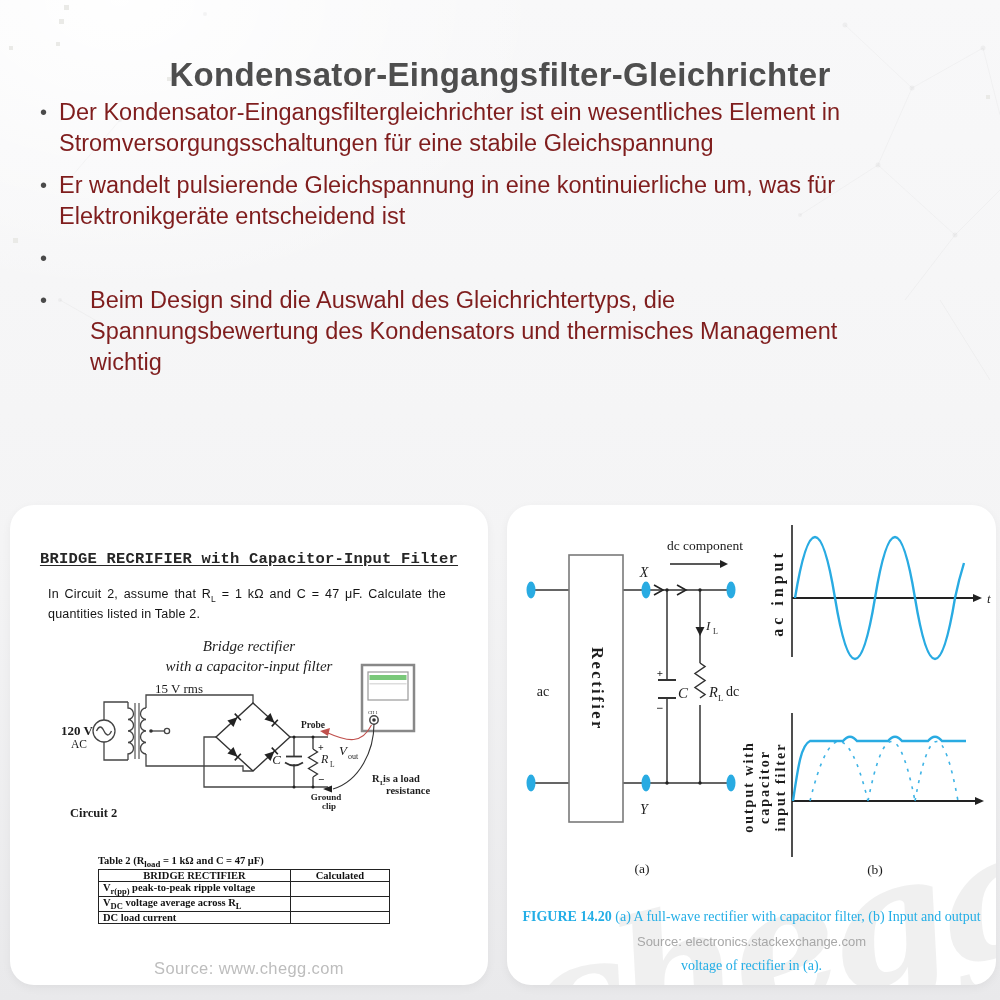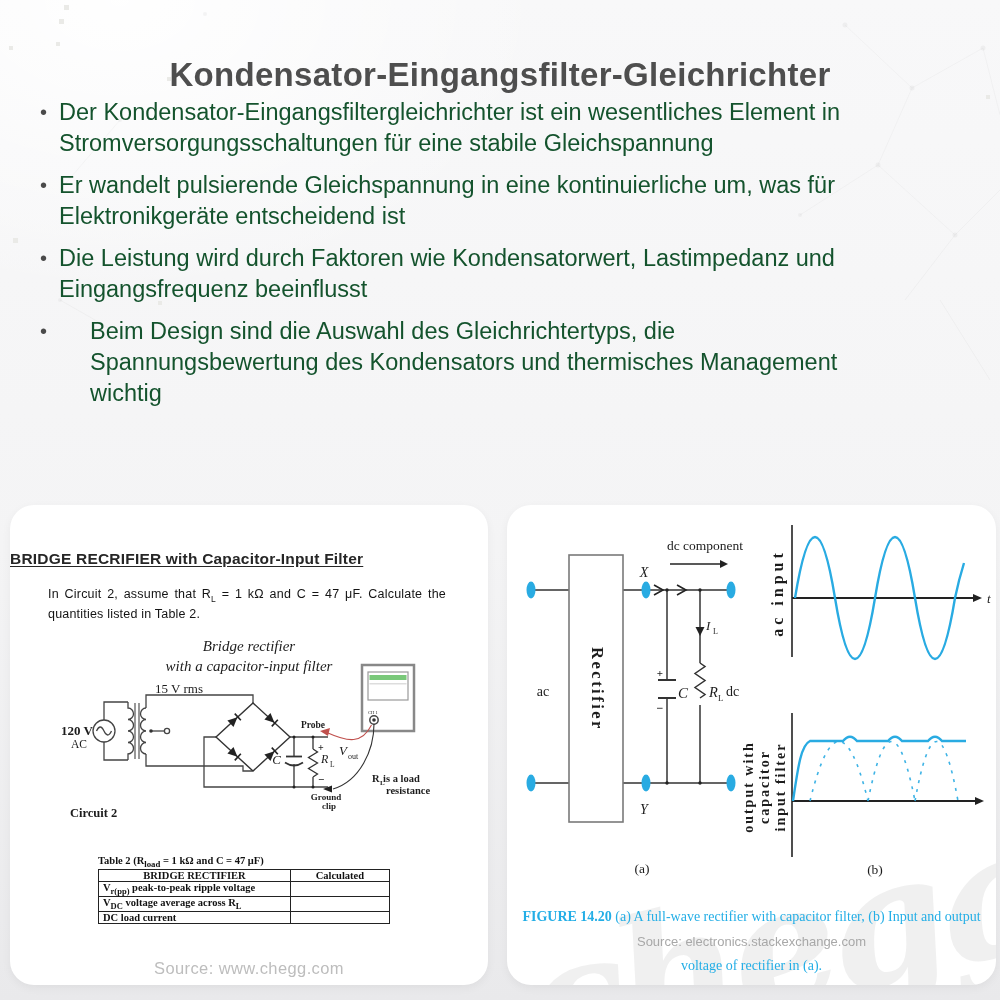--- a/index.html
+++ b/index.html
@@ -13,34 +13,34 @@
   .bgnet{position:absolute;inset:0;z-index:0;}
   .sq{position:absolute;width:5px;height:5px;background:#eaeae7;z-index:0;}
   
   .title{
     position:absolute;top:34px;left:0;width:1000px;text-align:center;
     font-size:33px;font-weight:600;color:#4e4e4e;letter-spacing:.3px;z-index:1;
   }
   .bullets{position:absolute;left:40px;top:97px;width:950px;z-index:1;}
   .bullet{display:flex;gap:12px;margin-bottom:11px;}
   .dot{font-size:20px;line-height:31px;color:#4a4a4a;flex:0 0 auto;}
-  .bt{font-size:23.5px;line-height:31px;color:#14532d;display:block;}
+  .bt{font-size:23.5px;line-height:31px;color:#7f1d1d;display:block;}
   .bullet:nth-child(1) .bt{max-width:880px;}
   .bullet:nth-child(2) .bt{max-width:860px;}
   .bullet:nth-child(3) .bt{max-width:820px;}
   .bullet:nth-child(4) .bt{max-width:800px;margin-left:31px;}
   
   .card{position:absolute;top:505px;height:480px;background:#fff;border-radius:24px;
         box-shadow:0 3px 10px rgba(0,0,0,.05);z-index:1;}
   .card.left{left:10px;width:478px;}
   .card.right{left:507px;width:489px;overflow:hidden;}
   
-  .lhead{position:absolute;top:45px;left:0;width:100%;
+  .lhead{position:absolute;top:45px;left:0;width:100%;text-align:center;
     font-weight:700;font-size:15.5px;color:#262626;letter-spacing:.2px;
-    text-decoration:underline;text-underline-offset:2px;}
+    text-decoration:underline;text-underline-offset:2px;font-family:Liberation Mono, monospace;}
   .lbody{position:absolute;left:38px;top:67px;width:398px;font-size:12.5px;line-height:1.55;
     color:#141414;text-align:justify;letter-spacing:.2px;}
   .lbody sub,.tblwrap sub{font-size:8.5px;}
   .figcap{position:absolute;top:131px;left:0;width:100%;text-align:center;
     font-family:"Liberation Serif",serif;font-style:italic;font-size:15px;color:#1d1d1d;line-height:1.35;}
   .lcirc{position:absolute;left:20px;top:125px;}
   .tblcap{position:absolute;left:88px;top:350px;font-family:"Liberation Serif",serif;
     font-weight:700;font-size:10.5px;color:#111;}
   .tblwrap{position:absolute;left:88px;top:364px;}
   table.t2{border-collapse:collapse;width:292px;font-family:"Liberation Serif",serif;
@@ -102,21 +102,20 @@
   <div class="bullet">
     <span class="dot">•</span>
     <span class="bt">Der Kondensator-Eingangsfiltergleichrichter ist ein wesentliches Element in Stromversorgungsschaltungen für eine stabile Gleichspannung</span>
   </div>
   <div class="bullet">
     <span class="dot">•</span>
     <span class="bt">Er wandelt pulsierende Gleichspannung in eine kontinuierliche um, was für Elektronikgeräte entscheidend ist</span>
   </div>
   <div class="bullet">
     <span class="dot">•</span>
-    <span class="bt">Die Leistung wird durch Faktoren wie Kondensatorwert, Lastimpedanz und Eingangsfrequenz beeinflusst</span>
   </div>
   <div class="bullet">
     <span class="dot">•</span>
     <span class="bt">Beim Design sind die Auswahl des Gleichrichtertyps, die Spannungsbewertung des Kondensators und thermisches Management wichtig</span>
   </div>
 </div>
 
 <section class="card left">
   <div class="lhead">BRIDGE RECRIFIER with Capacitor-Input Filter</div>
 

